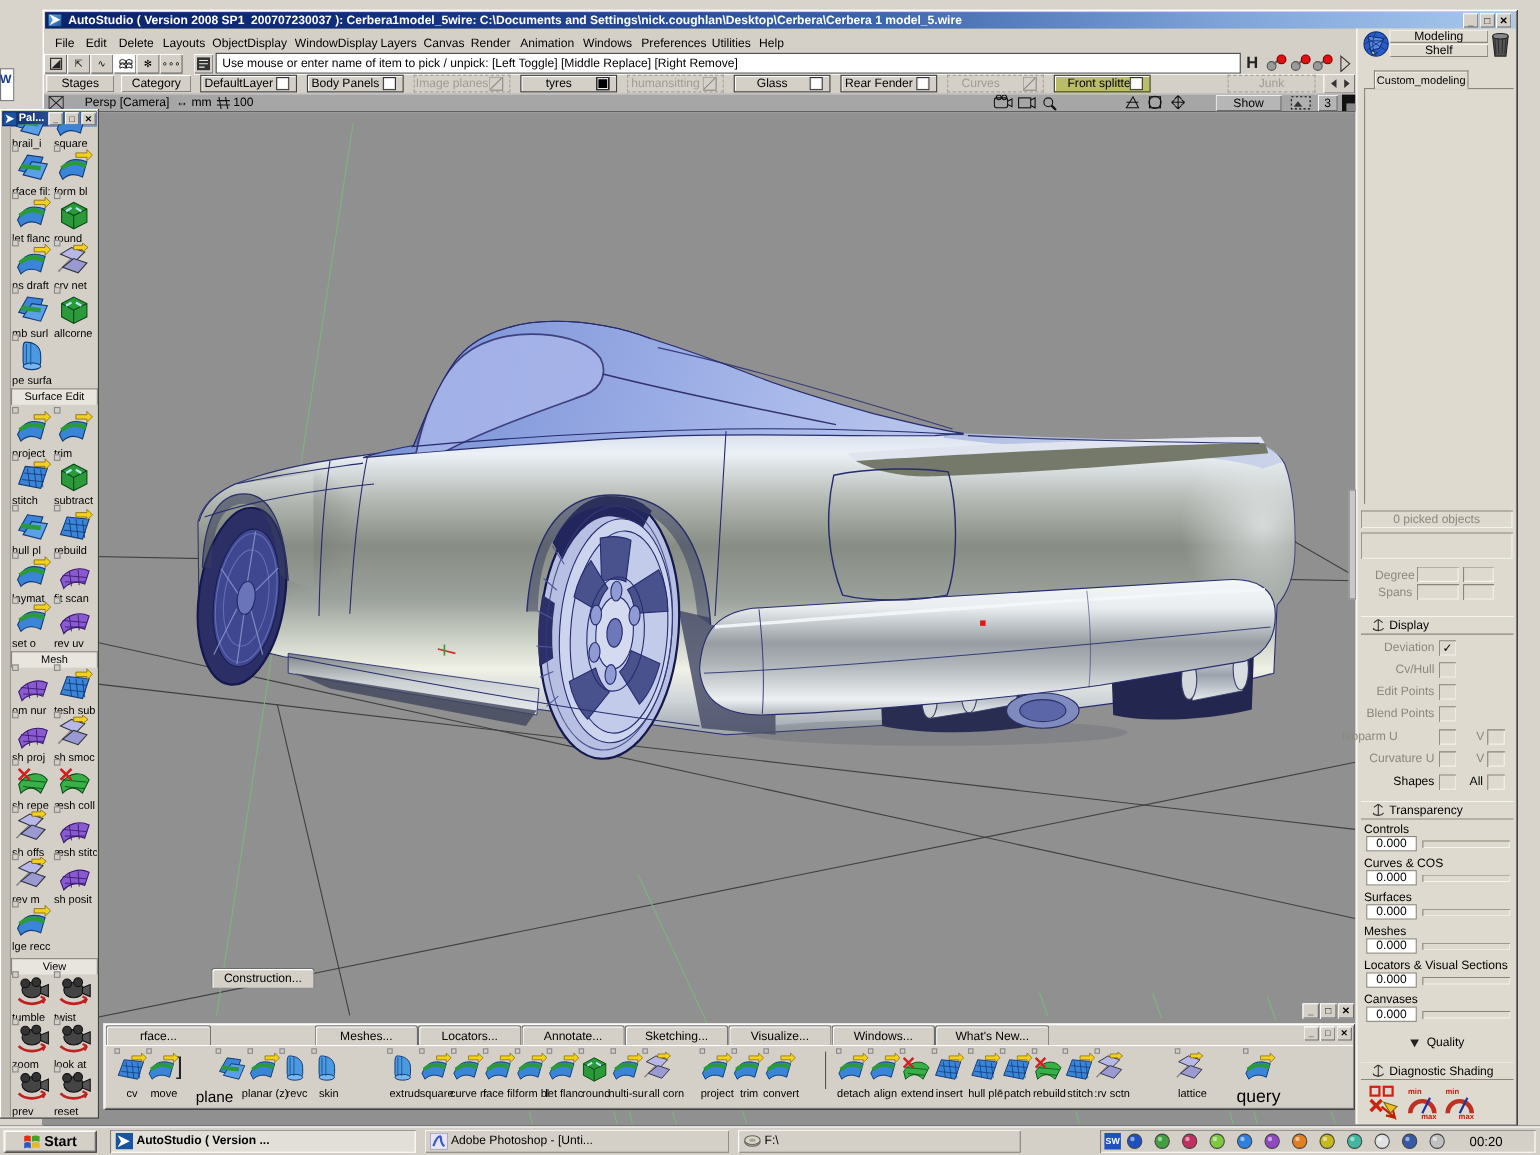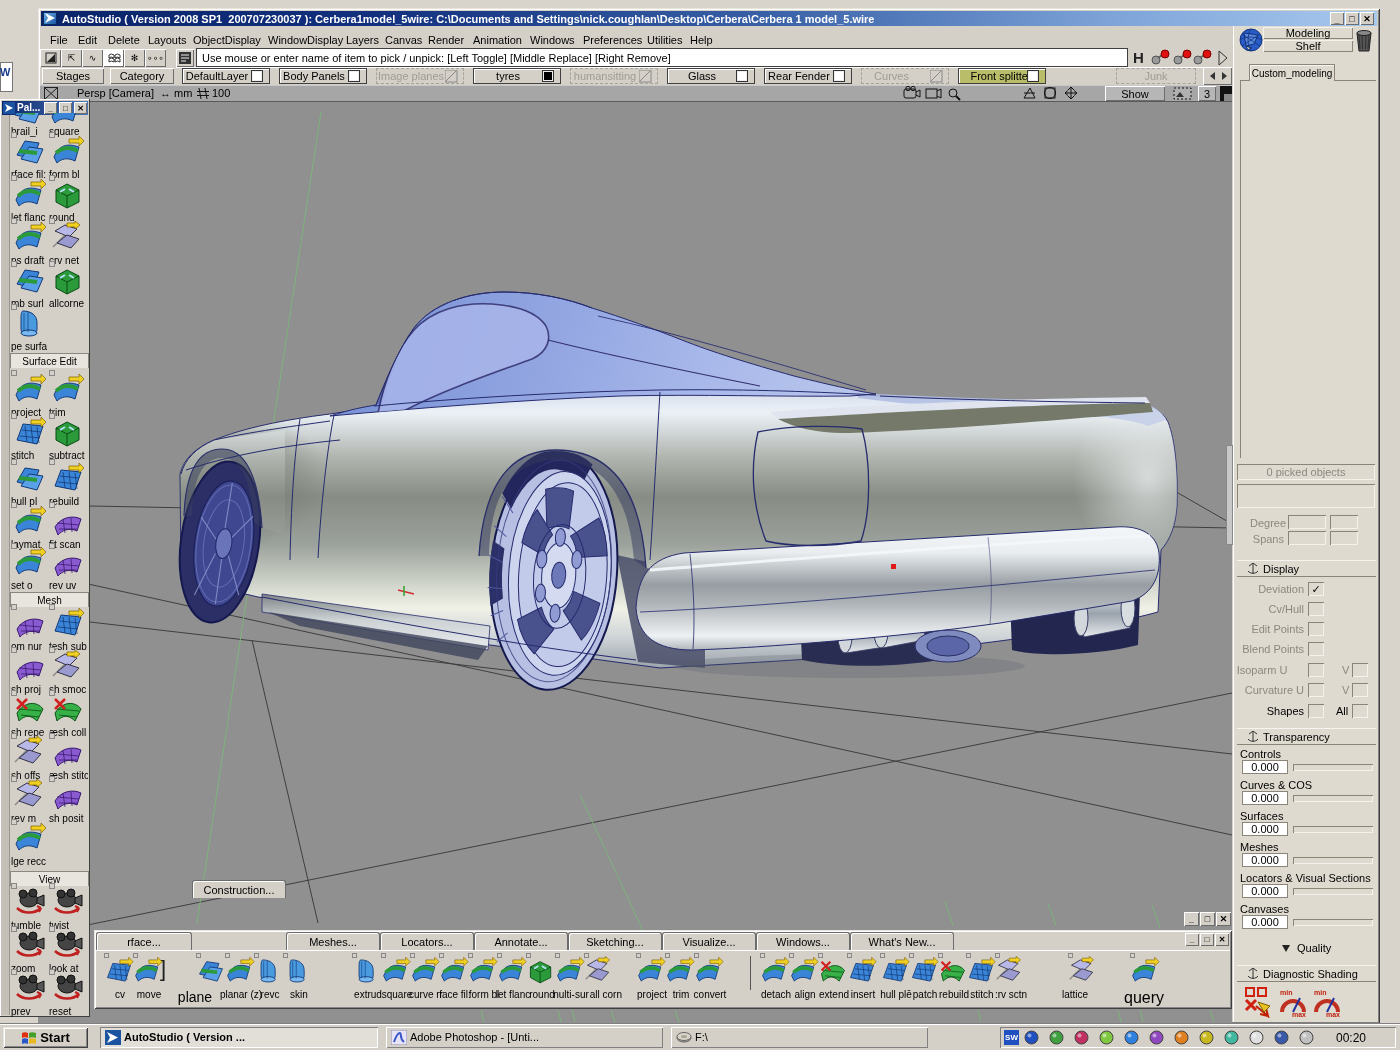--- a/index.html
+++ b/index.html
@@ -439,21 +439,21 @@
   </svg>
 <div class="ab t" style="left:1263px;top:563px">Display</div>
 <div class="ab t g" style="left:1220px;top:583px;width:84px;text-align:right">Deviation</div>
 <div class="ab bsunk ctr" style="left:1308px;top:582px;width:16px;height:14px;font-size:11px">✓</div>
 <div class="ab t g" style="left:1220px;top:603px;width:84px;text-align:right">Cv/Hull</div>
 <div class="ab bsunk ctr" style="left:1308px;top:602px;width:16px;height:14px;font-size:11px"></div>
 <div class="ab t g" style="left:1220px;top:623px;width:84px;text-align:right">Edit Points</div>
 <div class="ab bsunk ctr" style="left:1308px;top:622px;width:16px;height:14px;font-size:11px"></div>
 <div class="ab t g" style="left:1220px;top:643px;width:84px;text-align:right">Blend Points</div>
 <div class="ab bsunk ctr" style="left:1308px;top:642px;width:16px;height:14px;font-size:11px"></div>
-<div class="ab t g" style="left:1220px;top:664px;width:84px;text-align:center">Isoparm U</div>
+<div class="ab t g" style="left:1220px;top:664px;width:84px;text-align:left">Isoparm U</div>
 <div class="ab bsunk ctr" style="left:1308px;top:663px;width:16px;height:14px;font-size:11px"></div>
 <div class="ab t g" style="left:1342px;top:664px">V</div>
 <div class="ab bsunk" style="left:1352px;top:663px;width:16px;height:14px"></div>
 <div class="ab t g" style="left:1220px;top:684px;width:84px;text-align:right">Curvature U</div>
 <div class="ab bsunk ctr" style="left:1308px;top:683px;width:16px;height:14px;font-size:11px"></div>
 <div class="ab t g" style="left:1342px;top:684px">V</div>
 <div class="ab bsunk" style="left:1352px;top:683px;width:16px;height:14px"></div>
 <div class="ab t" style="left:1260px;top:705px;width:44px;text-align:right">Shapes</div>
 <div class="ab bsunk" style="left:1308px;top:704px;width:16px;height:14px"></div>
 <div class="ab t" style="left:1336px;top:705px">All</div>
@@ -656,21 +656,21 @@
 <div class="ab" style="left:960px;top:989px;width:44px;font-size:10px;text-align:center;overflow:hidden;white-space:nowrap">stitch</div>
 <div class="ab" style="left:995px;top:953px;width:5px;height:5px;border:1px solid #888"></div>
 <div class="ab" style="left:995px;top:956px"><svg width="30" height="29" viewBox="0 0 34 32">
       <use href="#icW"></use>
     </svg></div>
 <div class="ab" style="left:989px;top:989px;width:44px;font-size:10px;text-align:center;overflow:hidden;white-space:nowrap">:rv sctn</div>
 <div class="ab" style="left:1068px;top:953px;width:5px;height:5px;border:1px solid #888"></div>
 <div class="ab" style="left:1068px;top:956px"><svg width="30" height="29" viewBox="0 0 34 32">
       <use href="#icW"></use>
     </svg></div>
-<div class="ab" style="left:1062px;top:989px;width:44px;font-size:10px;text-align:left;overflow:hidden;white-space:nowrap">lattice</div>
+<div class="ab" style="left:1062px;top:989px;width:44px;font-size:10px;text-align:center;overflow:hidden;white-space:nowrap">lattice</div>
 <div class="ab" style="left:1130px;top:953px;width:5px;height:5px;border:1px solid #888"></div>
 <div class="ab" style="left:1130px;top:956px"><svg width="30" height="29" viewBox="0 0 34 32">
       <use href="#icB"></use>
     </svg></div>
 <div class="ab" style="left:1124px;top:989px;width:44px;font-size:16px;text-align:center;overflow:hidden;white-space:nowrap">query e</div>
 <div class="ab" style="left:750px;top:956px;width:1px;height:34px;background:#555"></div>
 <div class="ab" style="left:1140px;top:956px"></div>
 <svg width="0" height="0" style="position:absolute">
 <defs>
 <g id="icA">

